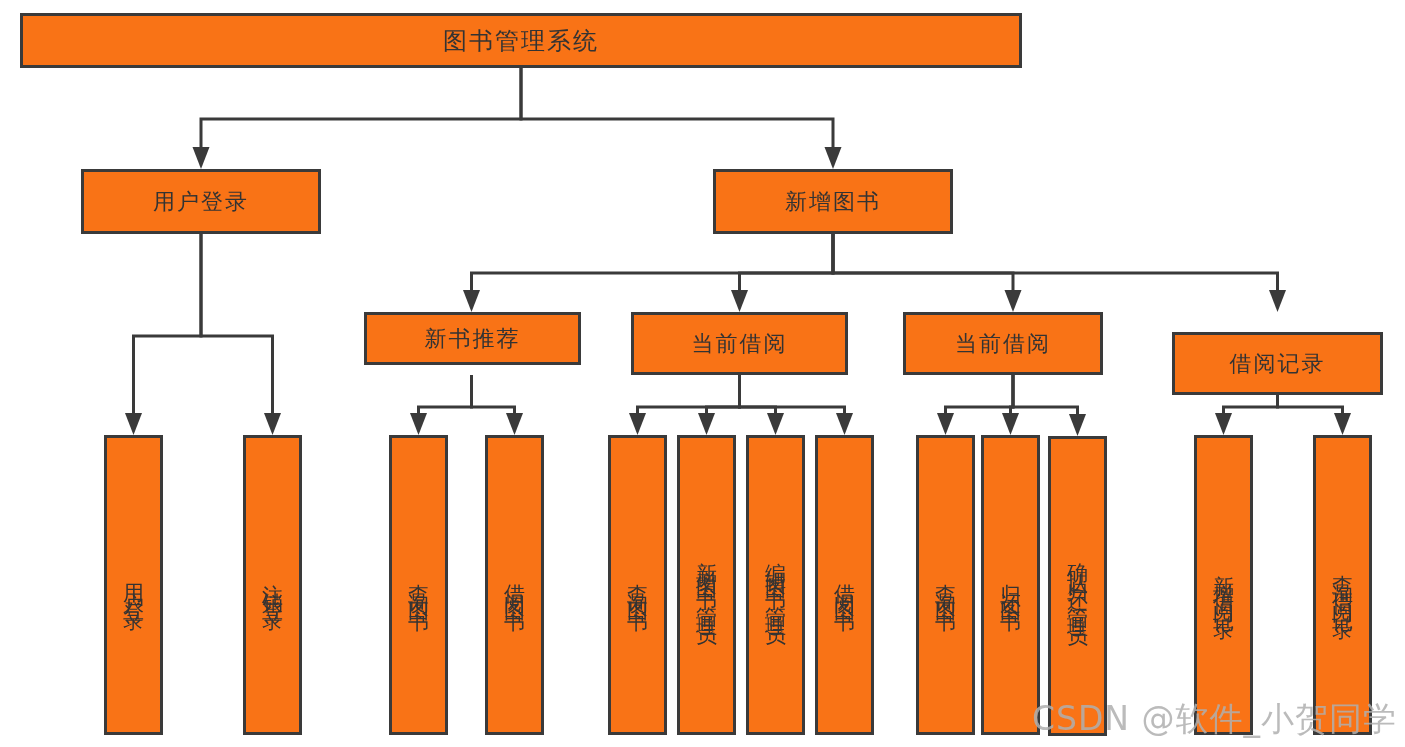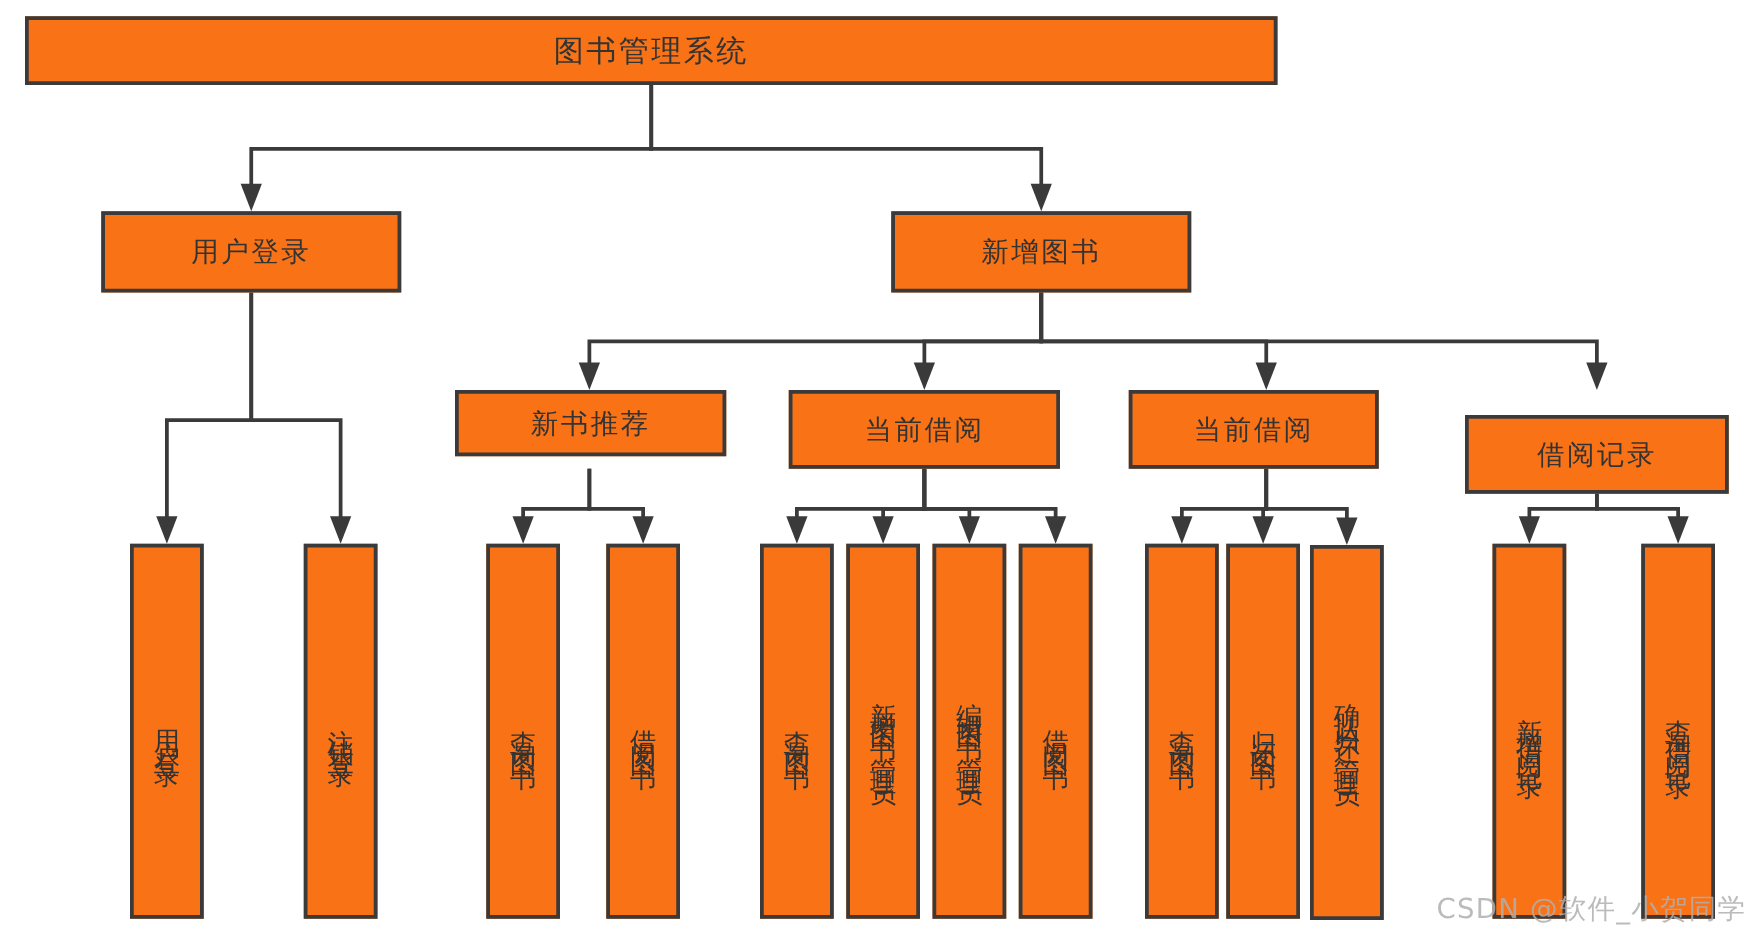--- a/index.html
+++ b/index.html
@@ -39,21 +39,21 @@
     writing-mode: vertical-rl;
     letter-spacing: 9px;
   }
   .node.root   { font-size: 24px; letter-spacing: 2px; }
   .node.branch { font-size: 22px; letter-spacing: 2px; }
   .node.leaf   { font-size: 21px; }
   .watermark {
     position: absolute;
     right: 8px;
     bottom: 5px;
-    font-size: 22px;
+    font-size: 33px;
     color: rgba(175, 175, 175, 0.85);
     letter-spacing: 1px;
     z-index: 5;
     white-space: nowrap;
   }
 </style>
 </head>
 <body>
 
 <div class="canvas" id="canvas">

